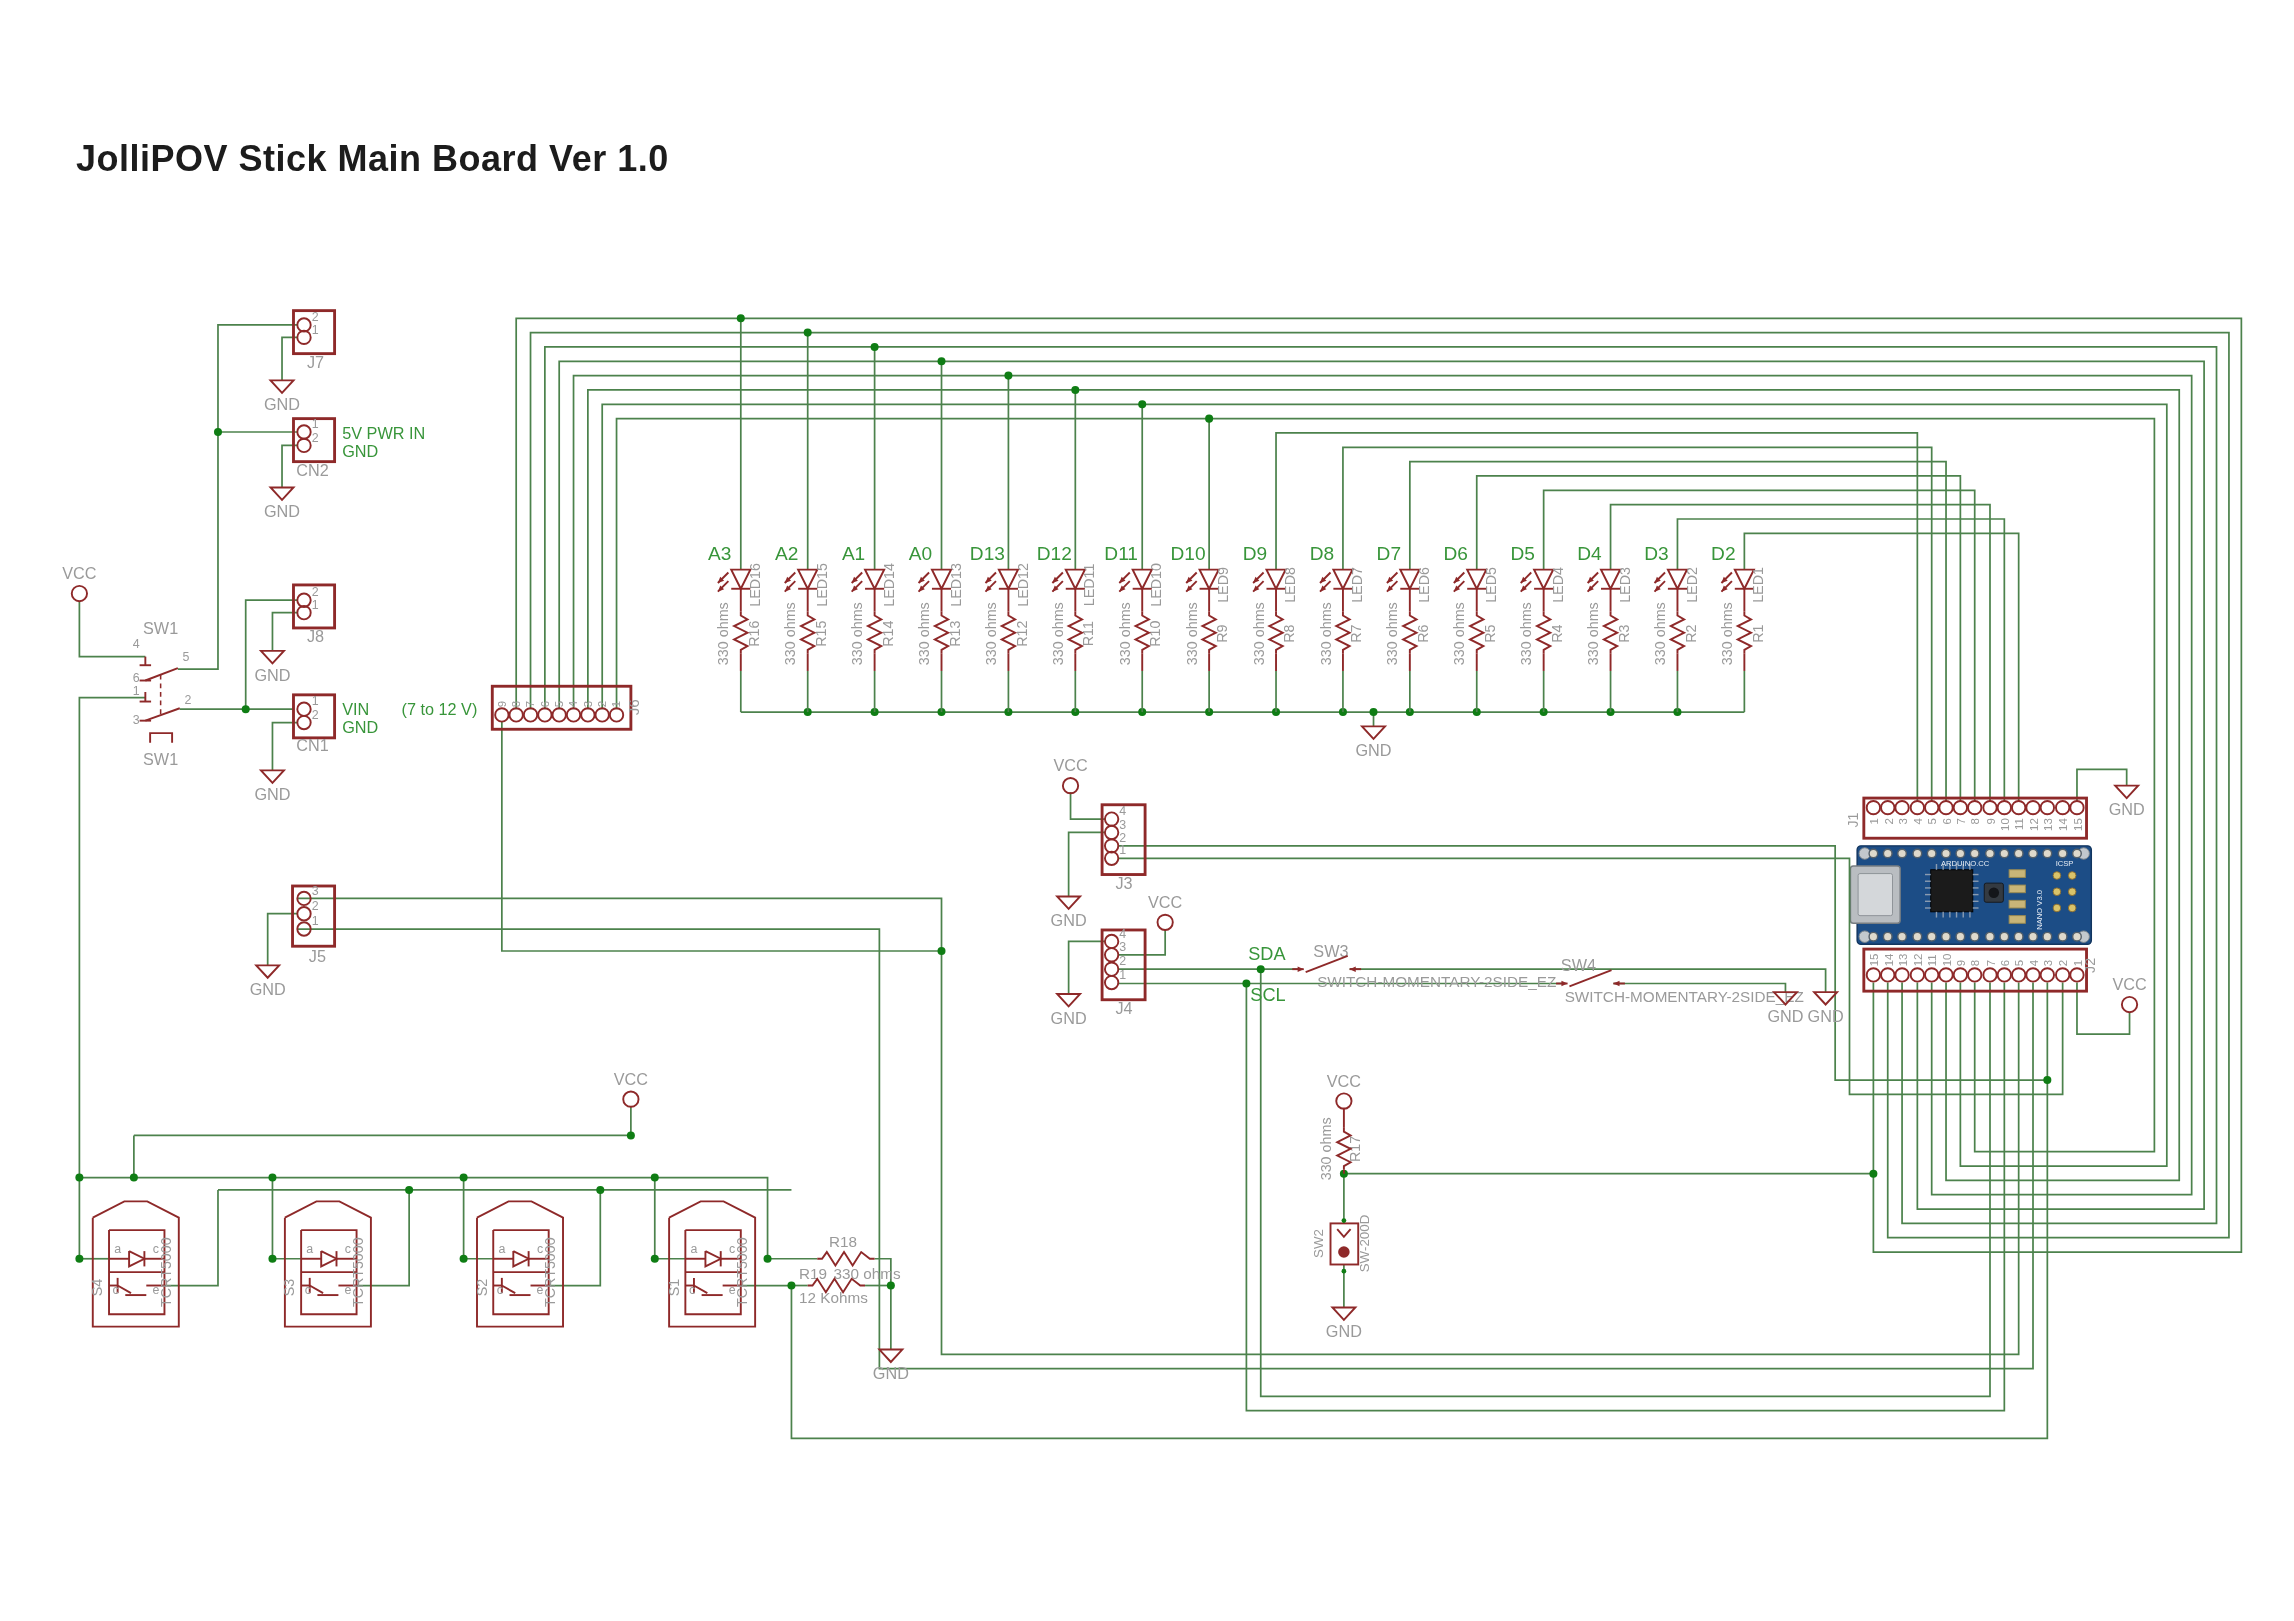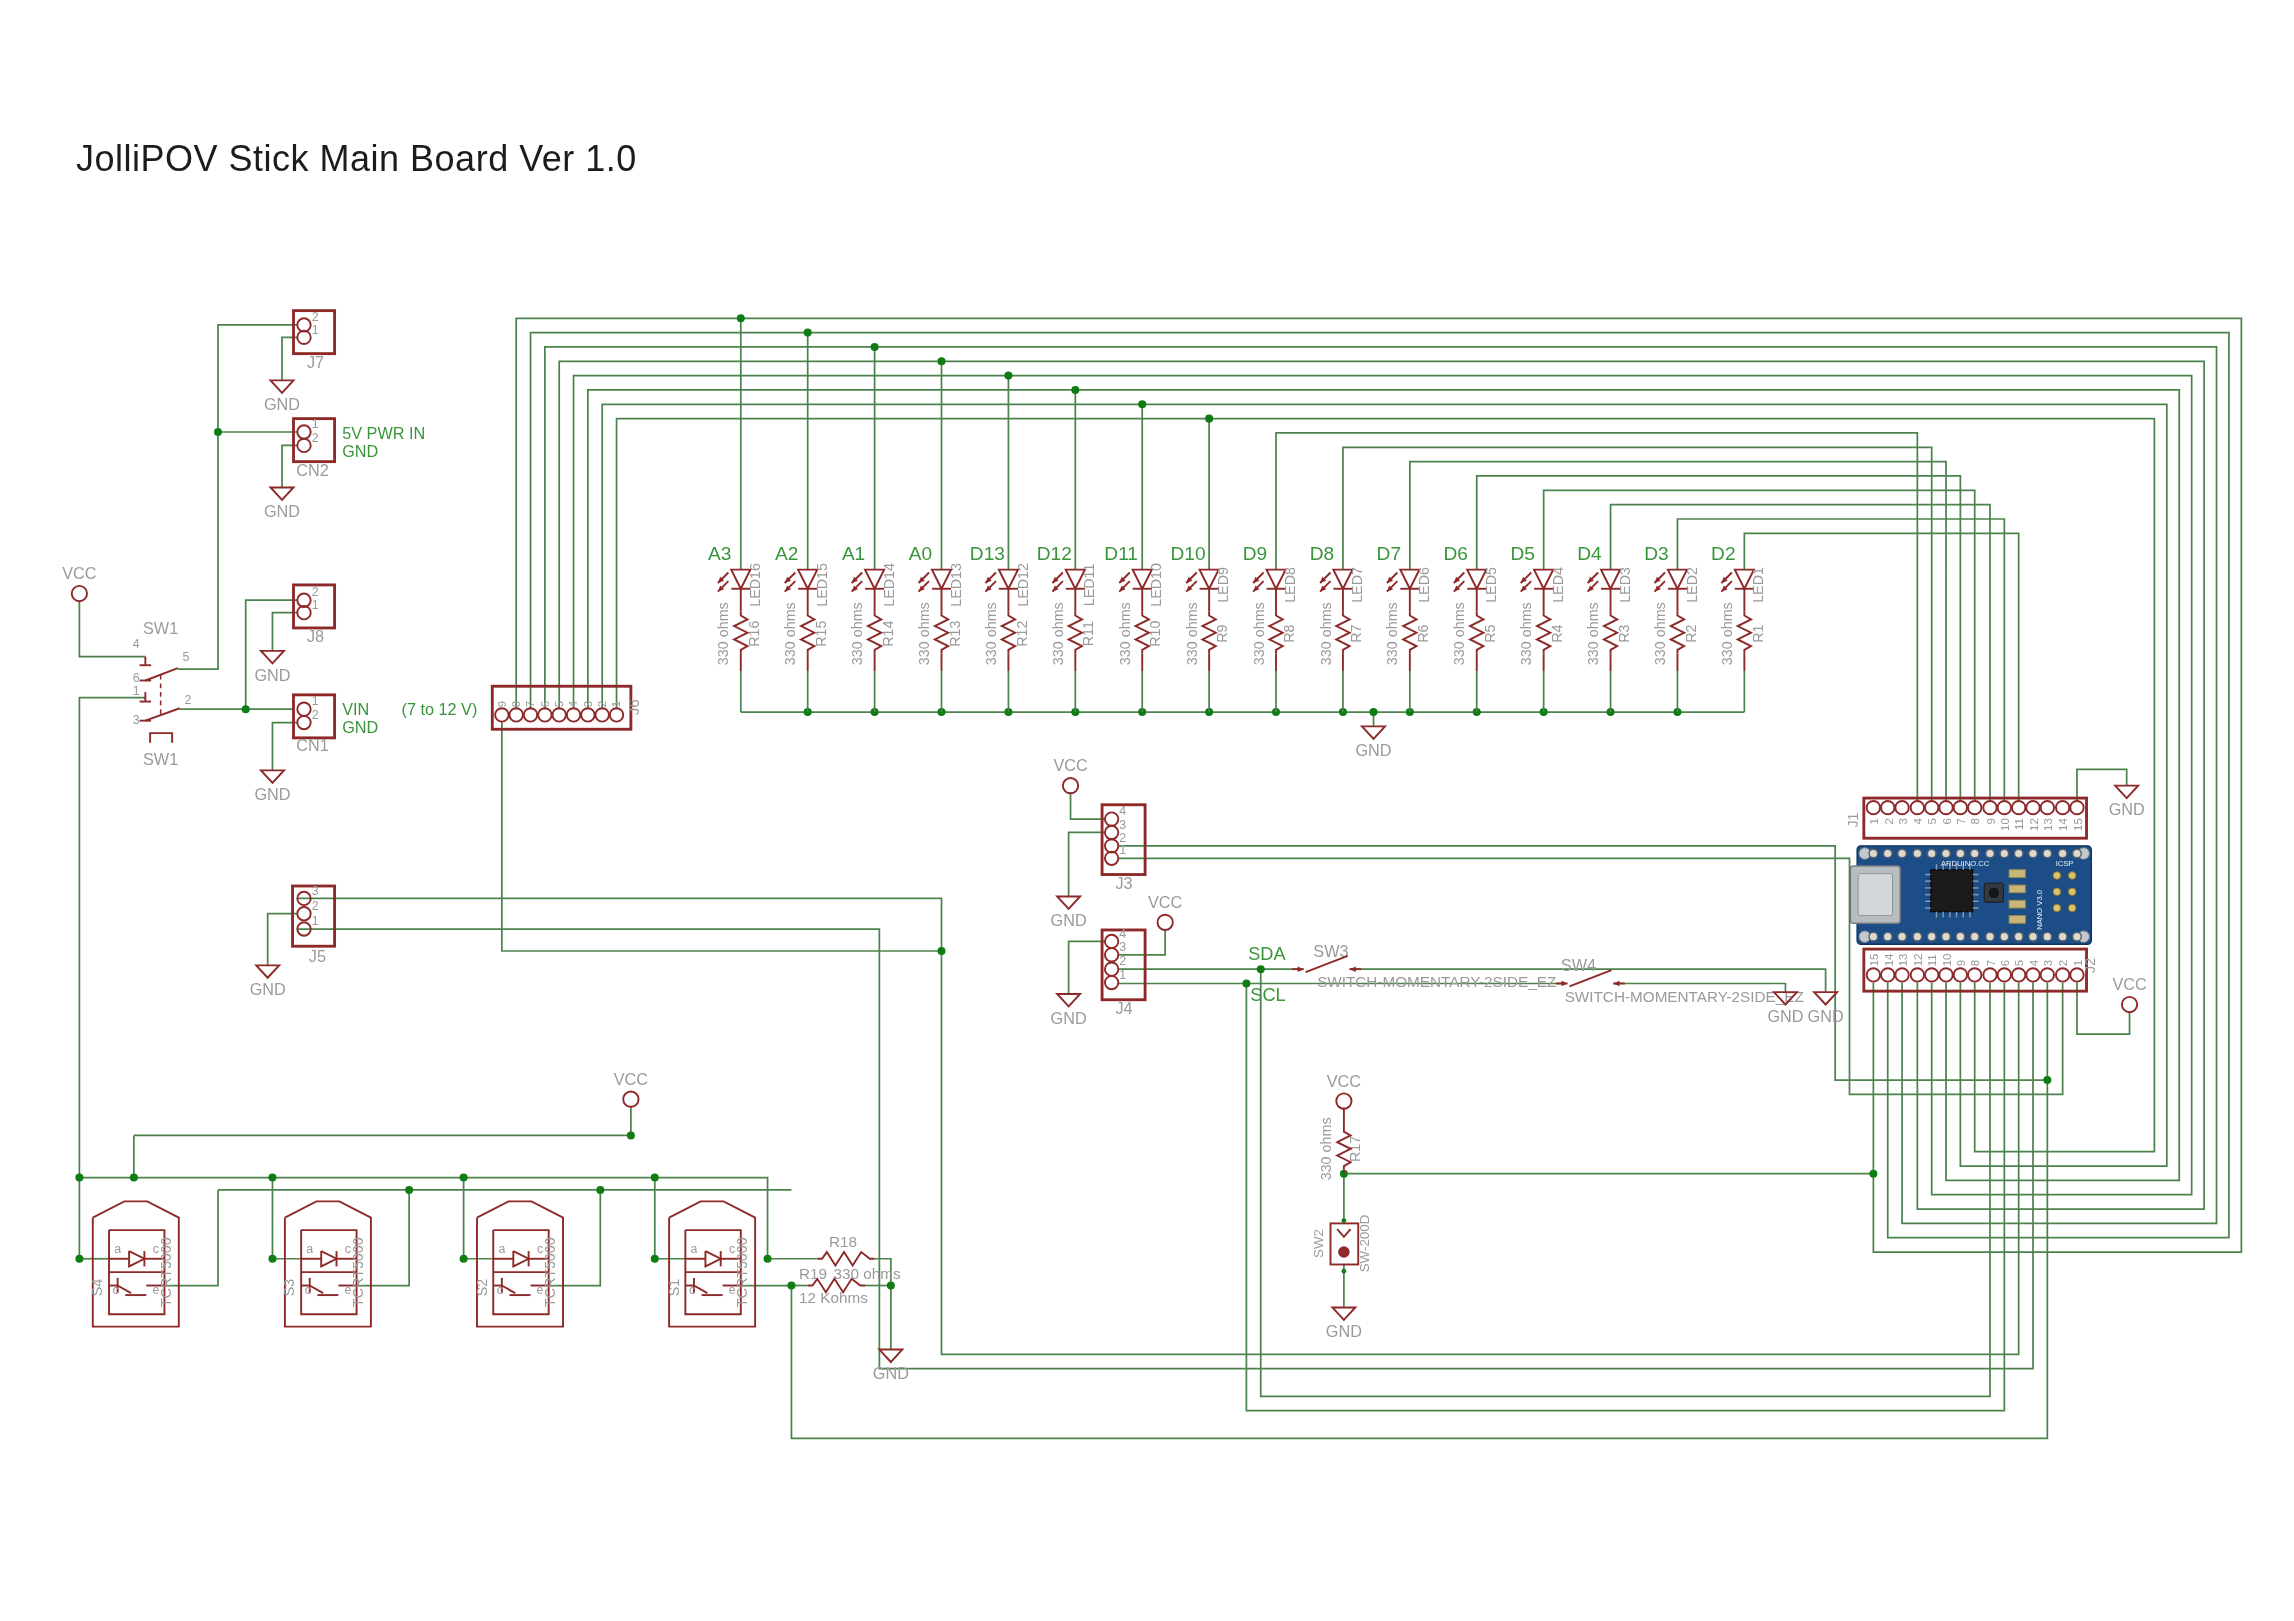--- a/index.html
+++ b/index.html
@@ -1,17 +1,17 @@
 <!DOCTYPE html>
 <html><head>
 <meta charset="utf-8">
 <style>
   html,body{margin:0;padding:0;background:#ffffff;}
   body{width:2294px;height:1621px;position:relative;font-family:"Liberation Sans",sans-serif;overflow:hidden;}
-  #title{position:absolute;left:76px;top:138px;font-size:36px;font-weight:normal;color:#1c1c1c;letter-spacing:0.5px;}
+  #title{position:absolute;left:76px;top:138px;font-size:36px;font-weight:bold;color:#1c1c1c;letter-spacing:0.5px;}
   svg{position:absolute;left:0;top:0;}
   .wire{fill:none;stroke:#4c824c;stroke-width:1.8;}
   .red{fill:none;stroke:#8e2929;stroke-width:2;}
   .redbox{fill:none;stroke:#8e2929;stroke-width:3;}
   .dashed{fill:none;stroke:#8e2929;stroke-width:1.6;stroke-dasharray:5 4;}
   .dot{fill:#0f7d14;stroke:none;}
   .redfill{fill:#8e2929;stroke:none;}
   text{font-family:"Liberation Sans",sans-serif;}
   .g{fill:#9a9a9a;}
   .gn{fill:#38953a;}

